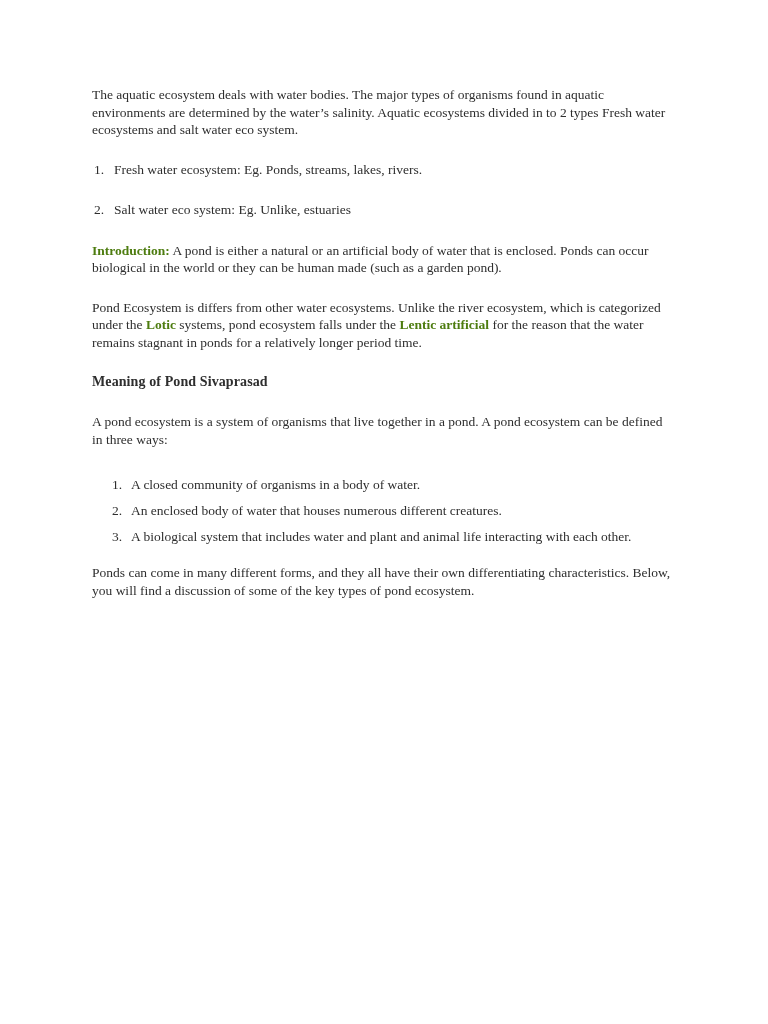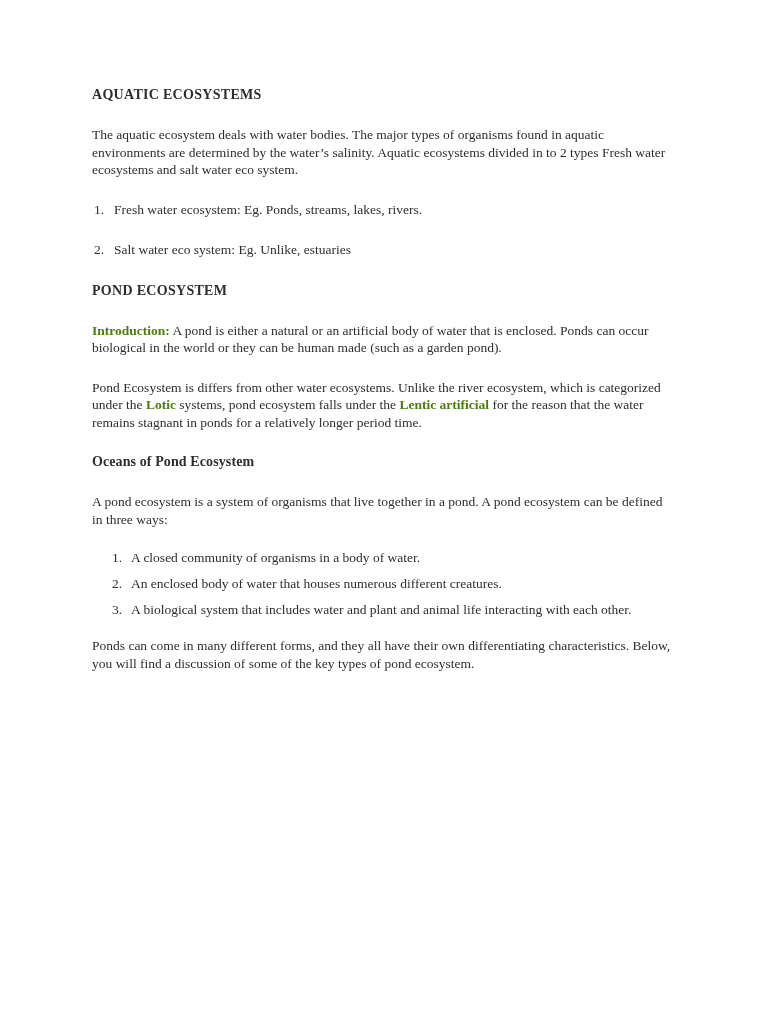--- a/index.html
+++ b/index.html
@@ -31,63 +31,61 @@
     font-size: 14px;
     font-weight: bold;
     margin: 0 0 22px 0;
     line-height: 18px;
     letter-spacing: 0.3px;
   }
   h2.subhead { letter-spacing: 0.1px; }
   p {
     margin: 0 0 22px 0;
   }
-  p.tight { margin-bottom: 17px; }
+  p.tight { margin-bottom: 24px; }
   .num-list { margin: 0 0 22px 0; }
   .num-list .li {
     display: flex;
     align-items: flex-start;
   }
   .list-outer .li { margin: 0 0 23px 0; padding-left: 2px; }
   .list-outer .num { width: 20px; flex: 0 0 20px; }
   .list-inner { margin-bottom: 14px; }
   .list-inner .li { margin: 0; padding-left: 20px; line-height: 26px; }
   .list-inner .num { width: 19px; flex: 0 0 19px; }
   .li .txt { flex: 1 1 auto; }
   b { font-weight: bold; color: #4d7c0f; }
 </style>
 </head>
 <body>
 
 <div class="page">
 
 
-  <h1>AQUATIC ECOSYSTEMS</h1>
 
   <p>The aquatic ecosystem deals with water bodies. The major types of organisms found in aquatic environments are determined by the water’s salinity. Aquatic ecosystems divided in to 2 types Fresh water ecosystems and salt water eco system.</p>
 
   <div class="num-list list-outer">
     <div class="li">
       <span class="num">1.</span>
       <span class="txt">Fresh water ecosystem: Eg. Ponds, streams, lakes, rivers.</span>
     </div>
     <div class="li">
       <span class="num">2.</span>
       <span class="txt">Salt water eco system: Eg. Unlike, estuaries</span>
     </div>
   </div>
 
-  <h2>POND ECOSYSTEM</h2>
 
   <p><b>Introduction:</b><span> A pond is either a natural or an artificial body of water that is enclosed. Ponds can occur biological in the world or they can be human made (such as a garden pond).</span></p>
 
 
   <p><span>Pond Ecosystem is differs from other water ecosystems. Unlike the river ecosystem, which is categorized under the </span><b>Lotic</b><span> systems, pond ecosystem falls under the </span><b>Lentic artificial</b><span> for the reason that the water remains stagnant in ponds for a relatively longer period time.</span></p>
 
-  <h2 class="subhead">Oceans of Pond Ecosystem</h2>
+  <h2 class="subhead">Meaning of Pond Sivaprasad</h2>
 
   <p class="tight">A pond ecosystem is a system of organisms that live together in a pond. A pond ecosystem can be defined in three ways:</p>
 
   <div class="num-list list-inner">
     <div class="li">
       <span class="num">1.</span>
       <span class="txt">A closed community of organisms in a body of water.</span>
     </div>
     <div class="li">
       <span class="num">2.</span>

